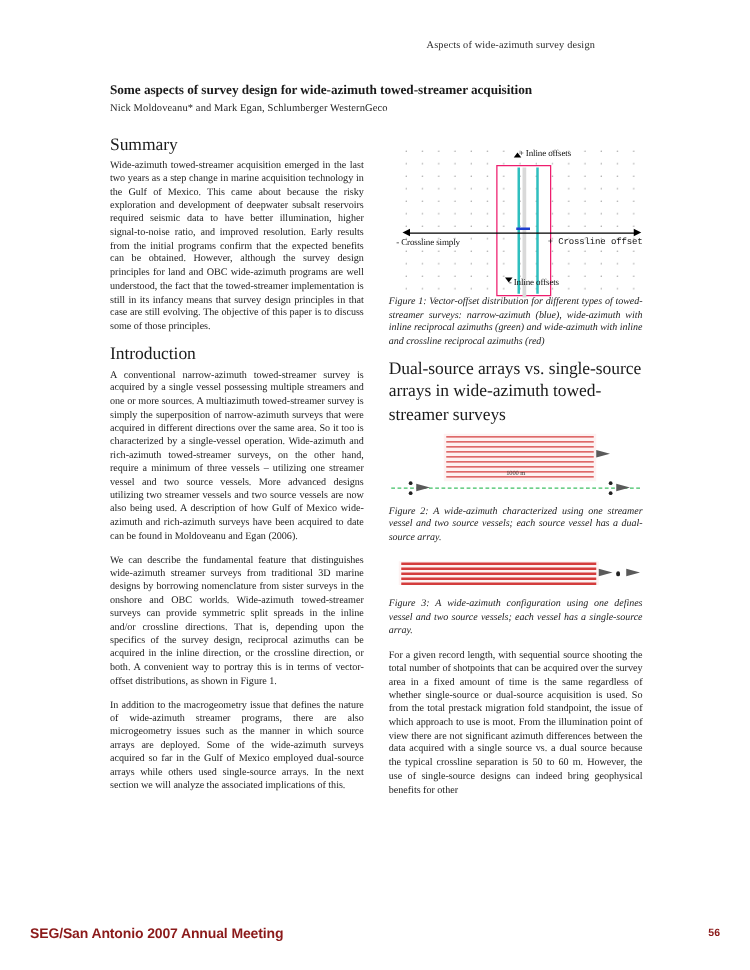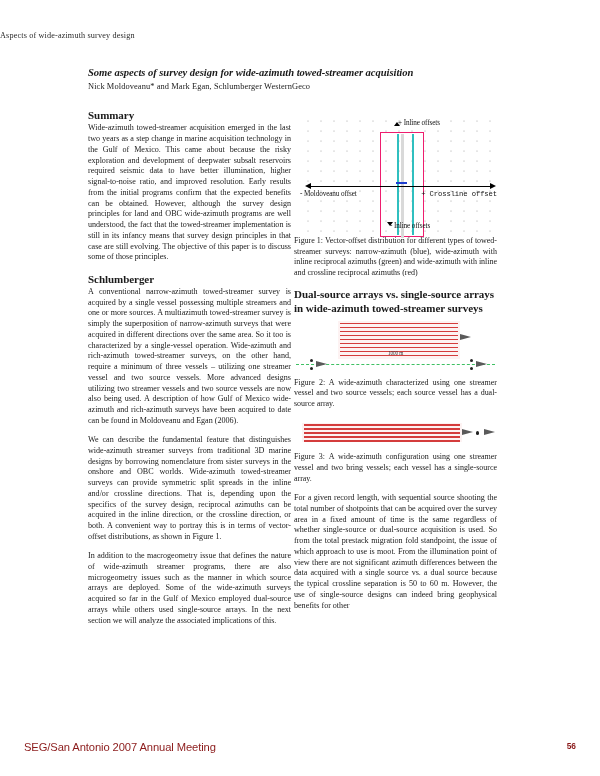--- a/index.html
+++ b/index.html
@@ -18,40 +18,39 @@
     background: #ffffff;
     overflow: hidden;
   }
 
   
   .running-head {
     position: absolute;
     top: 31px;
     left: 0;
     width: 476px;
-    text-align: left;
+    text-align: right;
     font-size: 8.2px;
     letter-spacing: .15px;
     color: #2a2a2a;
   }
 
   
   .title-block {
     position: absolute;
     top: 66px;
     left: 88px;
     width: 426px;
   }
   .paper-title {
     font-size: 10.6px;
     font-weight: bold;
     line-height: 1.25;
     letter-spacing: -.05px;
     margin: 0;
-    font-style: italic;
   }
   .authors {
     font-size: 8.4px;
     margin-top: 3px;
     letter-spacing: .1px;
   }
 
   
   .columns {
     position: absolute;
@@ -59,45 +58,46 @@
     left: 88px;
     width: 426px;
     height: 600px;
   }
   .col {
     position: absolute;
     top: 0;
     width: 203px;
   }
   .col-left  { left: 0; }
-  .col-right { left: 206px; }
+  .col-right { left: 223px; }
 
   h2.sec {
-    font-size: 11px;
-    font-weight: bold;
+    font-size: 14px;
+    font-weight: normal;
     margin: 0 0 1px 0;
     line-height: 1.3;
     letter-spacing: -.05px;
   }
 
   p.body {
     font-size: 8.1px;
     line-height: 1.33;
     text-align: justify;
     margin: 0 0 8.5px 0;
     letter-spacing: -.02px;
     hyphens: none;
   }
 
   p.caption {
     font-size: 8.0px;
     line-height: 1.32;
     text-align: justify;
     margin: 4px 0 9px 0;
     letter-spacing: -.02px;
+    font-style: italic;
   }
 
   
   .fig1 {
     position: relative;
     width: 203px;
     height: 122px;
     margin-top: 2px;
   }
   .fig1 .dotgrid {
@@ -227,21 +227,21 @@
     letter-spacing: -.1px;
   }
 
   
   .footer {
     position: absolute;
     left: 24px;
     bottom: 23px;
     font-family: "Liberation Sans", "DejaVu Sans", sans-serif;
     font-size: 11.2px;
-    font-weight: normal;
+    font-weight: bold;
     color: #8b1a1a;
     letter-spacing: -.1px;
   }
   .pagenum {
     position: absolute;
     right: 24px;
     bottom: 25px;
     font-family: "Liberation Sans", "DejaVu Sans", sans-serif;
     font-size: 8.4px;
     font-weight: bold;
@@ -261,21 +261,21 @@
     <div class="authors">Nick Moldoveanu* and Mark Egan, Schlumberger WesternGeco</div>
   </div>
 
   <div class="columns">
 
     <div class="col col-left">
 
       <h2 class="sec">Summary</h2>
       <p class="body">Wide-azimuth towed-streamer acquisition emerged in the last two years as a step change in marine acquisition technology in the Gulf of Mexico. This came about because the risky exploration and development of deepwater subsalt reservoirs required seismic data to have better illumination, higher signal-to-noise ratio, and improved resolution. Early results from the initial programs confirm that the expected benefits can be obtained. However, although the survey design principles for land and OBC wide-azimuth programs are well understood, the fact that the towed-streamer implementation is still in its infancy means that survey design principles in that case are still evolving. The objective of this paper is to discuss some of those principles.</p>
 
-      <h2 class="sec">Schlumberger</h2>
+      <h2 class="sec">Introduction</h2>
       <p class="body">A conventional narrow-azimuth towed-streamer survey is acquired by a single vessel possessing multiple streamers and one or more sources. A multiazimuth towed-streamer survey is simply the superposition of narrow-azimuth surveys that were acquired in different directions over the same area. So it too is characterized by a single-vessel operation. Wide-azimuth and rich-azimuth towed-streamer surveys, on the other hand, require a minimum of three vessels – utilizing one streamer vessel and two source vessels. More advanced designs utilizing two streamer vessels and two source vessels are now also being used. A description of how Gulf of Mexico wide-azimuth and rich-azimuth surveys have been acquired to date can be found in Moldoveanu and Egan (2006).</p>
       <p class="body">We can describe the fundamental feature that distinguishes wide-azimuth streamer surveys from traditional 3D marine designs by borrowing nomenclature from sister surveys in the onshore and OBC worlds. Wide-azimuth towed-streamer surveys can provide symmetric split spreads in the inline and/or crossline directions. That is, depending upon the specifics of the survey design, reciprocal azimuths can be acquired in the inline direction, or the crossline direction, or both. A convenient way to portray this is in terms of vector-offset distributions, as shown in Figure 1.</p>
       <p class="body">In addition to the macrogeometry issue that defines the nature of wide-azimuth streamer programs, there are also microgeometry issues such as the manner in which source arrays are deployed.  Some of the wide-azimuth surveys acquired so far in the Gulf of Mexico employed dual-source arrays while others used single-source arrays. In the next section we will analyze the associated implications of this.</p>
 
     </div>
 
     <div class="col col-right">
 
       <div class="fig1">
         <svg class="dotgrid" width="203" height="122">
@@ -291,21 +291,21 @@
         <div class="grayline"></div>
         <div class="greenline g1"></div>
         <div class="greenline g2"></div>
         <div class="haxis"></div>
         <div class="blueline"></div>
         <div class="tickmark tick-up"></div>
         <div class="tickmark tick-down"></div>
 
         <div class="lbl lbl-inline-pos">+ Inline offsets</div>
         <div class="lbl lbl-inline-neg">- Inline offsets</div>
-        <div class="lbl lbl-cross-neg">- Moldoveanu offset</div>
+        <div class="lbl lbl-cross-neg">- Crossline simply</div>
         <div class="lbl lbl-cross-pos">+ Crossline offset</div>
       </div>
 
       <p class="caption">Figure 1: Vector-offset distribution for different types of towed-streamer surveys: narrow-azimuth (blue), wide-azimuth with inline reciprocal azimuths (green) and wide-azimuth with inline and crossline reciprocal azimuths (red)</p>
 
       <h2 class="sec">Dual-source arrays vs. single-source arrays in wide-azimuth towed-streamer surveys</h2>
 
       <div class="figstreamer fig2">
         <div class="spread" style="left:44px; top:1px; width:122px; height:38px;"></div>
         <div class="streamer" style="left:46px; top:3px;  width:118px;"></div>
@@ -340,21 +340,21 @@
         <div class="streamer" style="left:10px; top:6px;  width:156px;"></div>
         <div class="streamer" style="left:10px; top:10px; width:156px;"></div>
         <div class="streamer" style="left:10px; top:14px; width:156px;"></div>
         <div class="streamer" style="left:10px; top:18px; width:156px;"></div>
         <div class="streamer" style="left:10px; top:22px; width:156px;"></div>
         <div class="boat" style="left:168px; top:11px;"></div>
         <div class="gun" style="left:182px; top:13px;"></div>
         <div class="boat" style="left:190px; top:11px;"></div>
       </div>
 
-      <p class="caption">Figure 3: A wide-azimuth configuration using one streamer vessel and two bring vessels; each vessel has a single-source array.</p>
+      <p class="caption">Figure 3: A wide-azimuth configuration using one defines vessel and two source vessels; each vessel has a single-source array.</p>
 
       <p class="body">For a given record length, with sequential source shooting the total number of shotpoints that can be acquired over the survey area in a fixed amount of time is the same regardless of whether single-source or dual-source acquisition is used. So from the total prestack migration fold standpoint, the issue of which approach to use is moot. From the illumination point of view there are not significant azimuth differences between the data acquired with a single source vs. a dual source because the typical crossline separation is 50 to 60 m. However, the use of single-source designs can indeed bring geophysical benefits for other</p>
 
     </div>
   </div>
 
   <div class="footer">SEG/San Antonio 2007 Annual Meeting</div>
   <div class="pagenum">56</div>
 
 </div>

